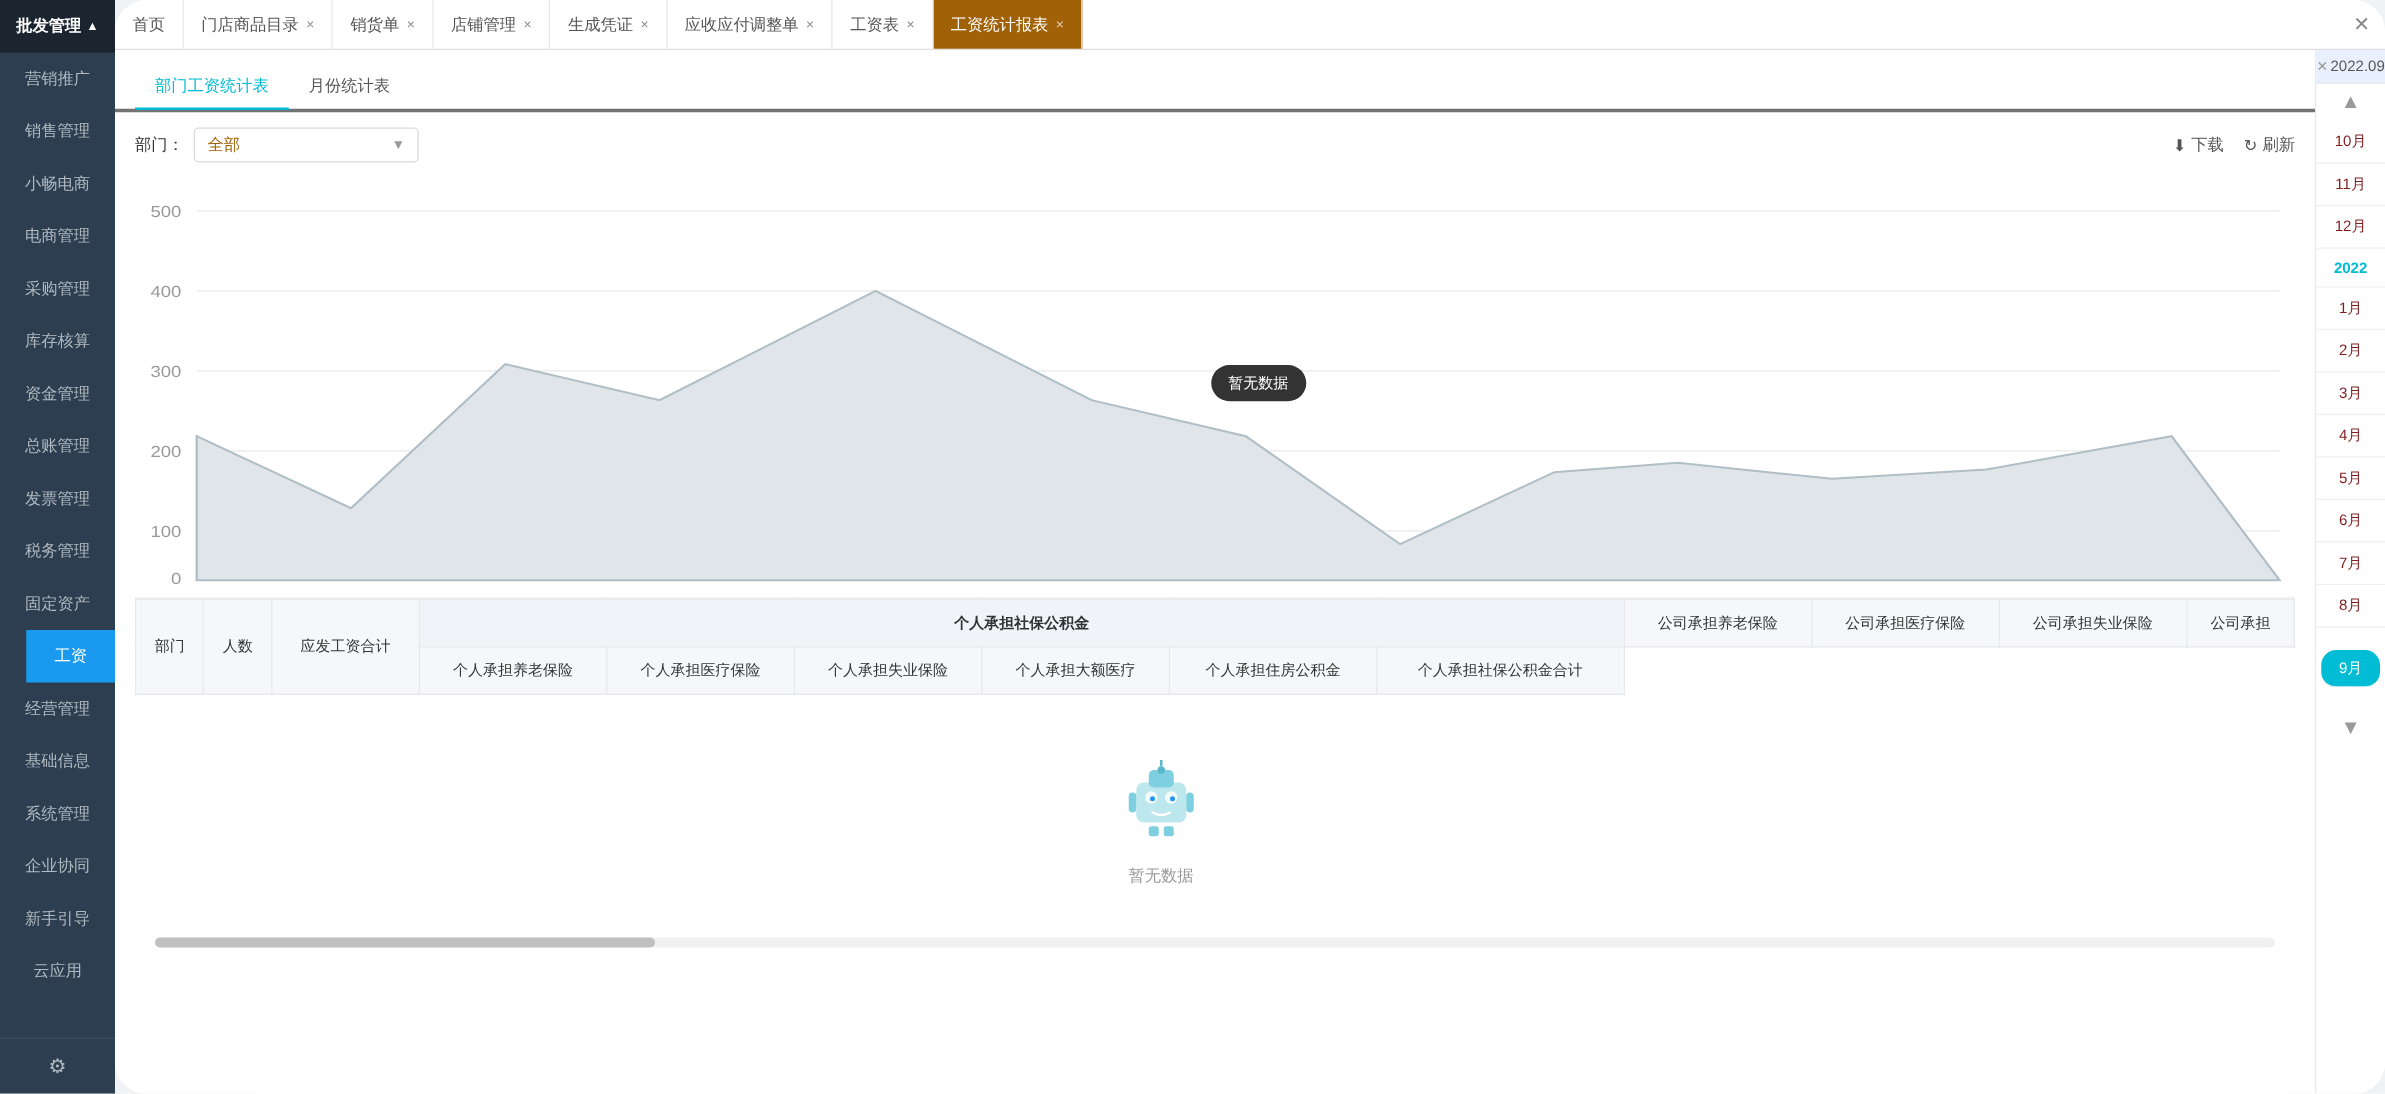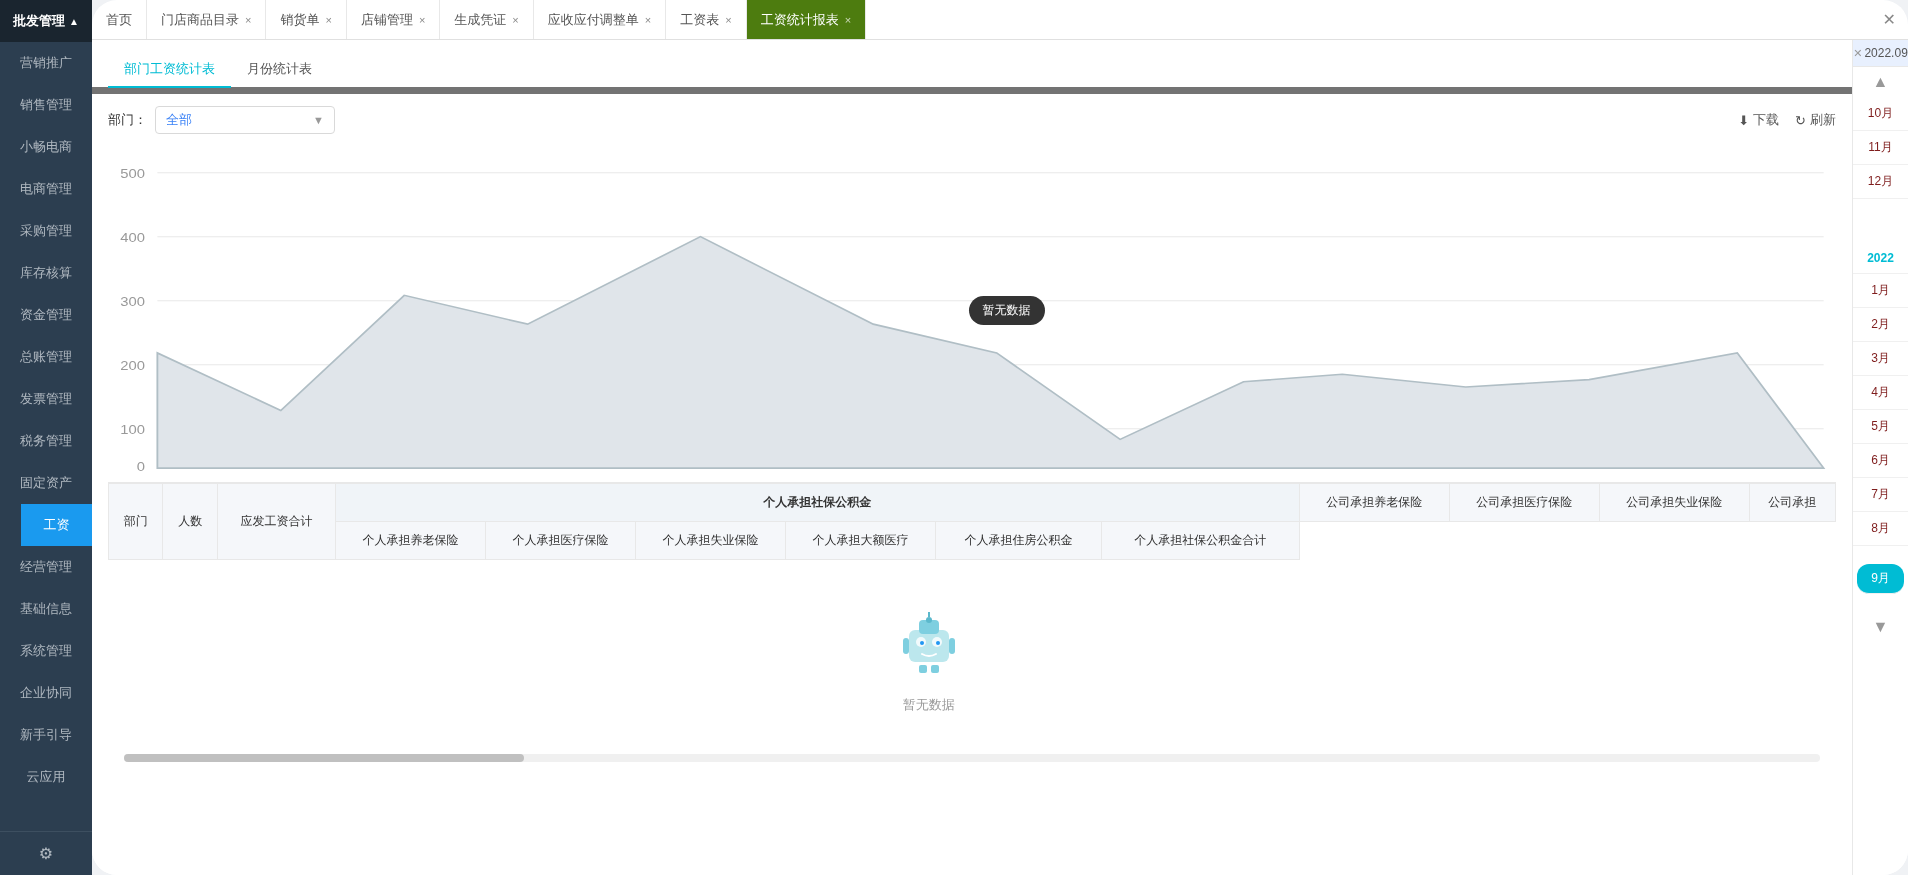--- a/index.html
+++ b/index.html
@@ -15,43 +15,43 @@
     .sidebar-item.active { background: #1a9aef; color: white; margin-left: 21px; }
     .sidebar-footer { margin-top: auto; border-top: 1px solid #3d4f60; }
     .sidebar-gear { text-align: center; padding: 12px 0; color: #b0b8c0; cursor: pointer; font-size: 16px; }
 
     
     .main-area { flex: 1; display: flex; flex-direction: column; overflow: hidden; border-radius: 25px; }
 
     
     .tabs-bar { background: white; display: flex; align-items: center; border-bottom: 1px solid #e0e0e0; height: 40px; flex-shrink: 0; }
     .tab-item { display: flex; align-items: center; padding: 0 14px; height: 100%; font-size: 13px; color: #555; border-right: 1px solid #e8e8e8; cursor: pointer; white-space: nowrap; gap: 6px; }
-    .tab-item.active { background: #4d7c0f; color: white; }
+    .tab-item.active { background: #a16207; color: white; }
     .tab-item .tab-close { font-size: 11px; opacity: 0.7; }
     .tab-item.active .tab-close { color: white; }
     .tabs-spacer { flex: 1; }
     .tabs-close-btn { padding: 0 12px; font-size: 16px; color: #888; cursor: pointer; }
 
     
     .content-area { flex: 1; display: flex; overflow: hidden; background: white; }
 
     
     .page-content { flex: 1; display: flex; flex-direction: column; overflow: hidden; padding: 0; }
 
     
-    .sub-tabs { display: flex; padding: 12px 16px 0; border-bottom: 7px solid #737373; background: white; flex-shrink: 0; }
+    .sub-tabs { display: flex; padding: 12px 16px 0; border-bottom: 3px solid #737373; background: white; flex-shrink: 0; }
     .sub-tab { padding: 8px 16px; font-size: 13px; color: #555; cursor: pointer; border-bottom: 2px solid transparent; margin-bottom: -1px; }
     .sub-tab.active { color: #00bcd4; border-bottom: 2px solid #00bcd4; }
 
     
     .toolbar { display: flex; align-items: center; justify-content: space-between; padding: 12px 16px; background: white; flex-shrink: 0; }
     .toolbar-left { display: flex; align-items: center; gap: 8px; }
     .toolbar-label { font-size: 13px; color: #333; }
     .dept-select { display: flex; align-items: center; border: 1px solid #d9d9d9; border-radius: 4px; padding: 4px 10px; min-width: 180px; cursor: pointer; background: white; gap: 60px; justify-content: space-between; }
-    .dept-select span { font-size: 13px; color: #3b82f6; }
+    .dept-select span { font-size: 13px; color: #a16207; }
     .dept-select .chevron { color: #999; font-size: 11px; }
     .toolbar-right { display: flex; align-items: center; gap: 16px; }
     .toolbar-btn { display: flex; align-items: center; gap: 4px; cursor: pointer; color: #555; font-size: 13px; }
 
     
     .chart-area { flex: 1; padding: 16px; background: white; overflow: hidden; position: relative; }
     .chart-wrapper { position: relative; height: 320px; }
     .chart-svg { width: 100%; height: 100%; }
 
     
@@ -70,21 +70,21 @@
 
     
     .chart-tooltip { position: absolute; background: #333; color: white; padding: 6px 14px; border-radius: 16px; font-size: 12px; top: 42%; left: 52%; transform: translateX(-50%); white-space: nowrap; }
 
     
     .date-panel { width: 56px; background: white; border-left: 1px solid #e8e8e8; display: flex; flex-direction: column; overflow: hidden; flex-shrink: 0; }
     .date-panel-header { background: #e8f0fe; padding: 6px 4px; text-align: center; font-size: 12px; color: #555; border-bottom: 1px solid #e8e8e8; cursor: pointer; display: flex; align-items: center; justify-content: center; gap: 2px; }
     .date-panel-close { font-size: 11px; color: #999; }
     .date-item { text-align: center; padding: 8px 4px; font-size: 12px; color: #7f1d1d; cursor: pointer; border-bottom: 1px solid #f0f0f0; }
     .date-item.active { background: #00bcd4; color: white; border-radius: 12px; margin: 18px 4px; padding: 6px 4px; }
-    .date-item.year { font-weight: bold; color: #00bcd4; margin-top: 44px; }
+    .date-item.year { font-weight: bold; color: #00bcd4; }
     .date-nav { text-align: center; padding: 6px; font-size: 16px; color: #999; cursor: pointer; }
 
     
     .table-scrollbar { height: 8px; background: #f0f0f0; border-radius: 4px; margin: 0 16px 8px; }
     .scrollbar-thumb { height: 8px; background: #c0c0c0; border-radius: 4px; width: 400px; }
   </style>
 </head>
 <body>
 
 <div class="app-container">

